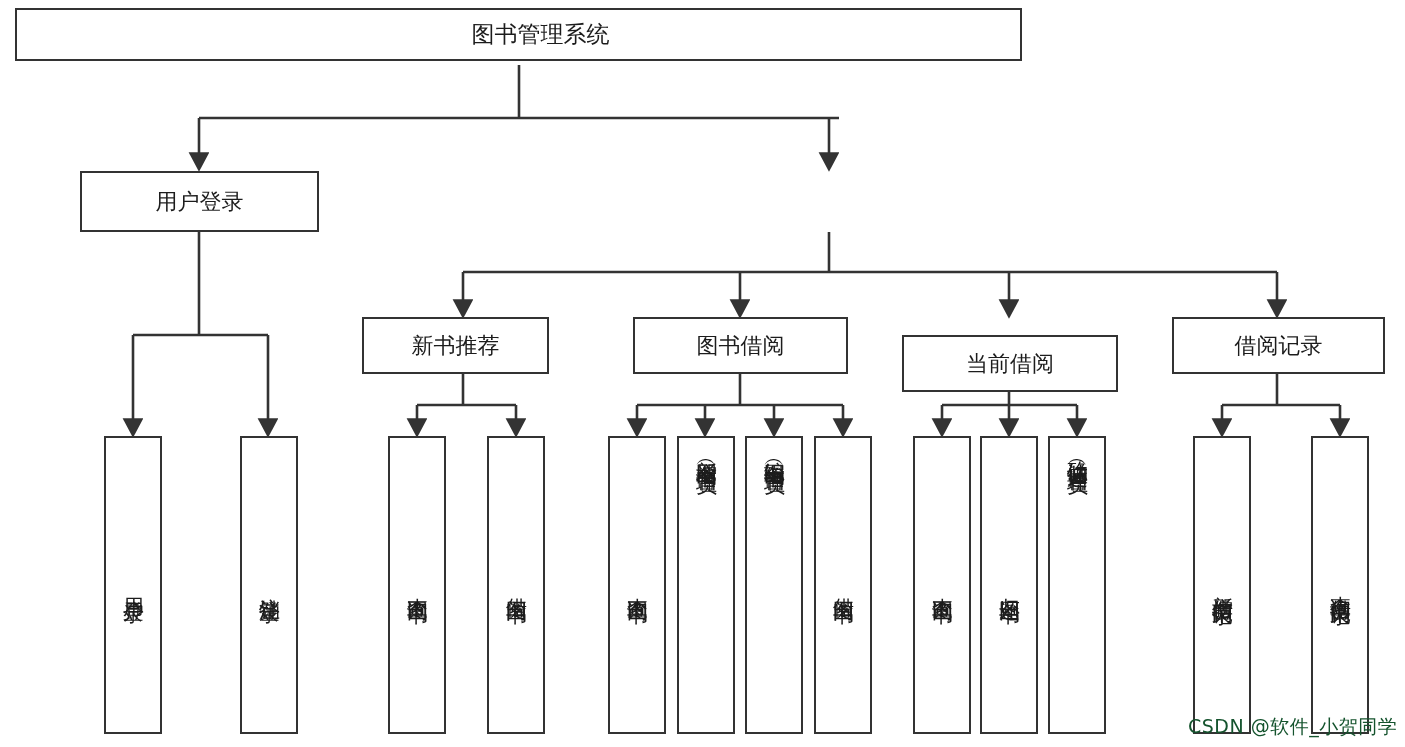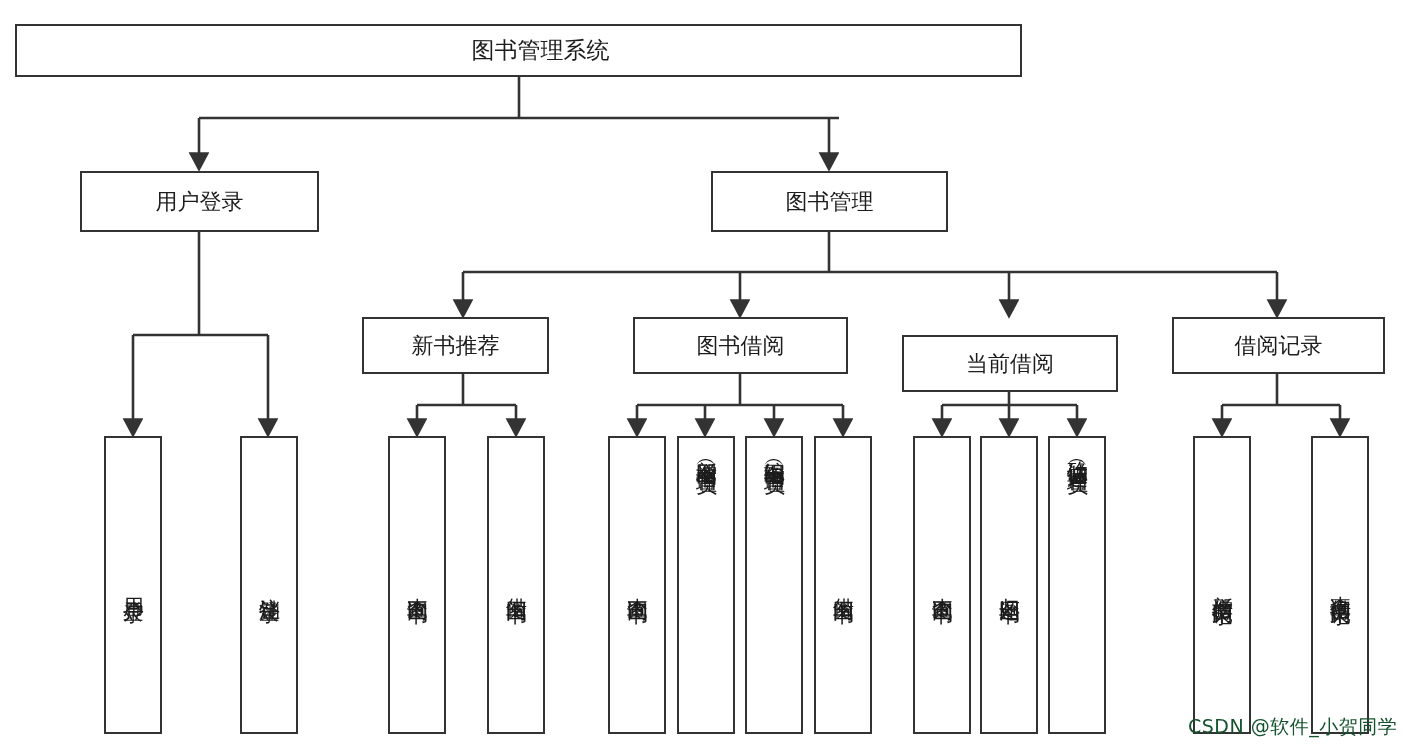--- a/index.html
+++ b/index.html
@@ -115,29 +115,26 @@
       <path d="M1009,405 L1009,424" marker-end="url(#arrow)"></path>
       <path d="M1077,405 L1077,424" marker-end="url(#arrow)"></path>
 
       <path d="M1277,374 L1277,405"></path>
       <path d="M1222,405 L1340,405"></path>
       <path d="M1222,405 L1222,424" marker-end="url(#arrow)"></path>
       <path d="M1340,405 L1340,424" marker-end="url(#arrow)"></path>
     </g>
   </svg>
 
-  <div class="node level0" style="left:15px; top:24px; width:1007px; height:53px;padding-left:44px;">
+  <div class="node level0" style="left:15px; top:8px; width:1007px; height:53px;padding-left:44px;">
     <span class="node-label">图书管理系统</span>
   </div>
 
   <div class="node level1" style="left:80px; top:171px; width:239px; height:61px;">
     <span class="node-label">用户登录</span>
-  </div>
-  <div class="node level1" style="left:711px; top:171px; width:237px; height:61px;">
-    <span class="node-label">图书管理</span>
   </div>
 
   <div class="node level2" style="left:362px; top:317px; width:187px; height:57px;">
     <span class="node-label">新书推荐</span>
   </div>
   <div class="node level2" style="left:633px; top:317px; width:215px; height:57px;">
     <span class="node-label">图书借阅</span>
   </div>
   <div class="node level2" style="left:902px; top:317px; width:216px; height:57px;margin-top:18px;">
     <span class="node-label">当前借阅</span>

